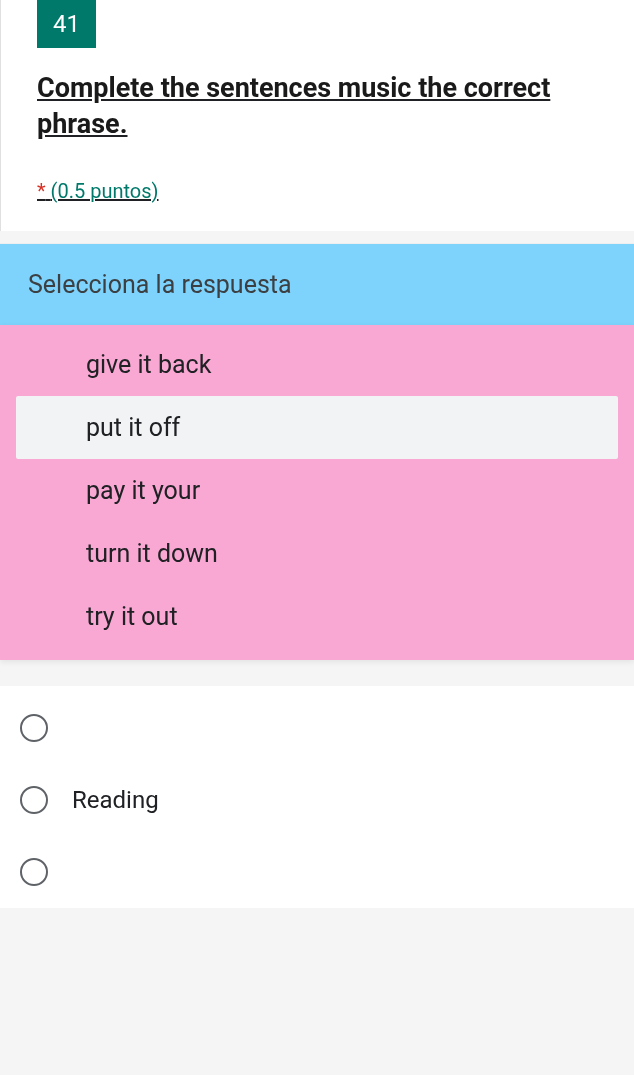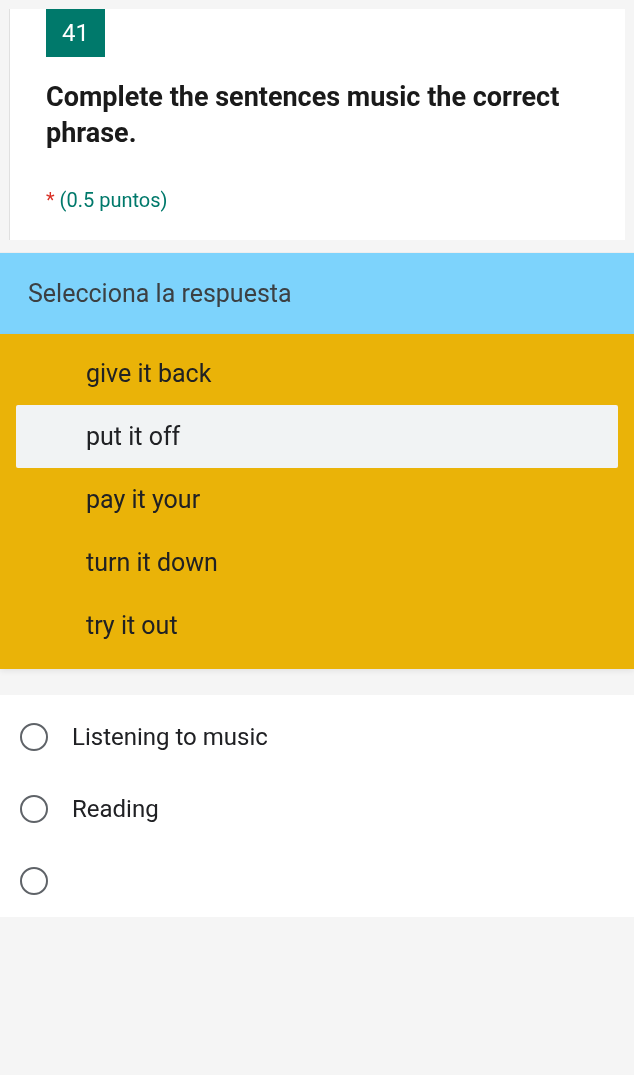--- a/index.html
+++ b/index.html
@@ -6,22 +6,23 @@
   body {
     font-family: -apple-system, BlinkMacSystemFont, "Segoe UI", Roboto, Arial, sans-serif;
     background: #f5f5f5;
     width: 634px;
     height: 1075px;
     overflow: hidden;
     color: #202124;
   }
   .card {
     background: #4d7c0f;
-    margin: 9px;
+    margin: 0;
     border-left: 1px solid #e0e0e0;
+    text-decoration: underline;
   }
   .question-header {
     padding: 0 36px 28px 36px;
     background: #fff;
   }
   .question-number {
     display: inline-block;
     background: #00796b;
     color: #fff;
     font-size: 24px;
@@ -50,21 +51,21 @@
   .points { color: #00796b; }
   .dropdown-label {
     background: #7dd3fc;
     padding: 26px 28px;
     font-size: 25px;
     color: #3c4043;
     border-top: 1px solid #eee;
     margin-top: 12px;
   }
   .dropdown-list {
-    background: #eab308;
+    background: #f9a8d4;
     padding: 8px 0 12px 0;
     box-shadow: 0 2px 6px rgba(0,0,0,0.08);
     margin-bottom: 26px;
   }
   .dropdown-item {
     padding: 17px 20px 17px 70px;
     font-size: 25px;
     color: #202124;
     cursor: pointer;
     margin: 0 16px;
@@ -115,21 +116,20 @@
   <div class="dropdown-item">give it back</div>
   <div class="dropdown-item highlight">put it off</div>
   <div class="dropdown-item">pay it your</div>
   <div class="dropdown-item">turn it down</div>
   <div class="dropdown-item">try it out</div>
 </div>
 
 <div class="radio-list">
   <div class="radio-item">
     <span class="radio-circle"></span>
-    <span>Listening to music</span>
   </div>
   <div class="radio-item">
     <span class="radio-circle"></span>
     <span>Reading</span>
   </div>
   <div class="radio-item">
     <span class="radio-circle"></span>
   </div>
 </div>
 

